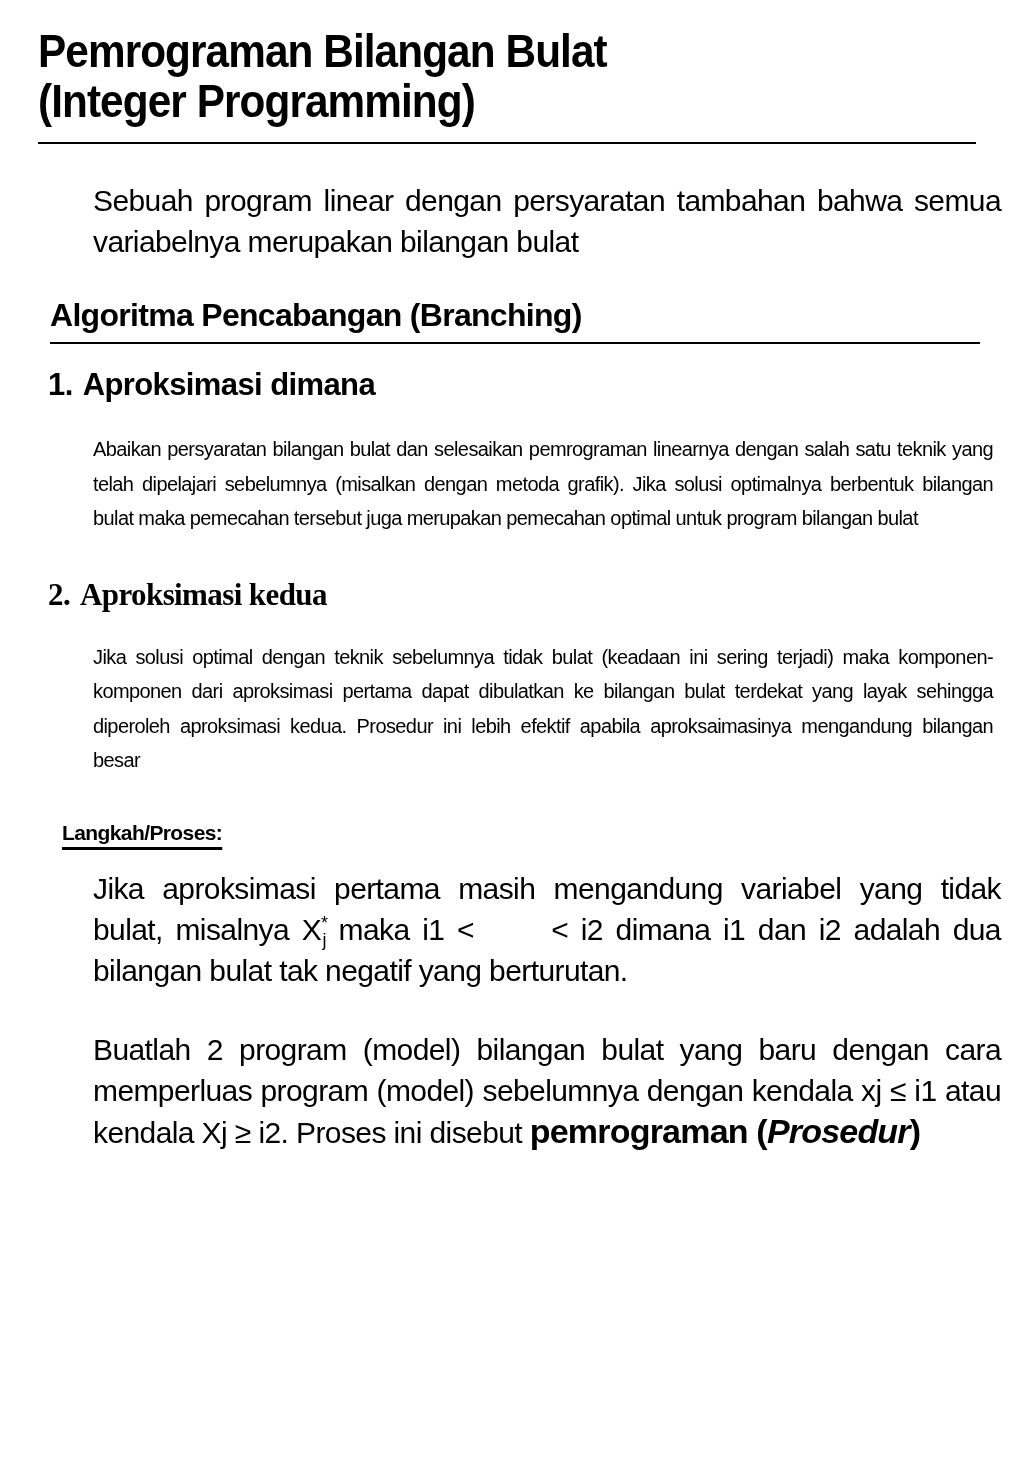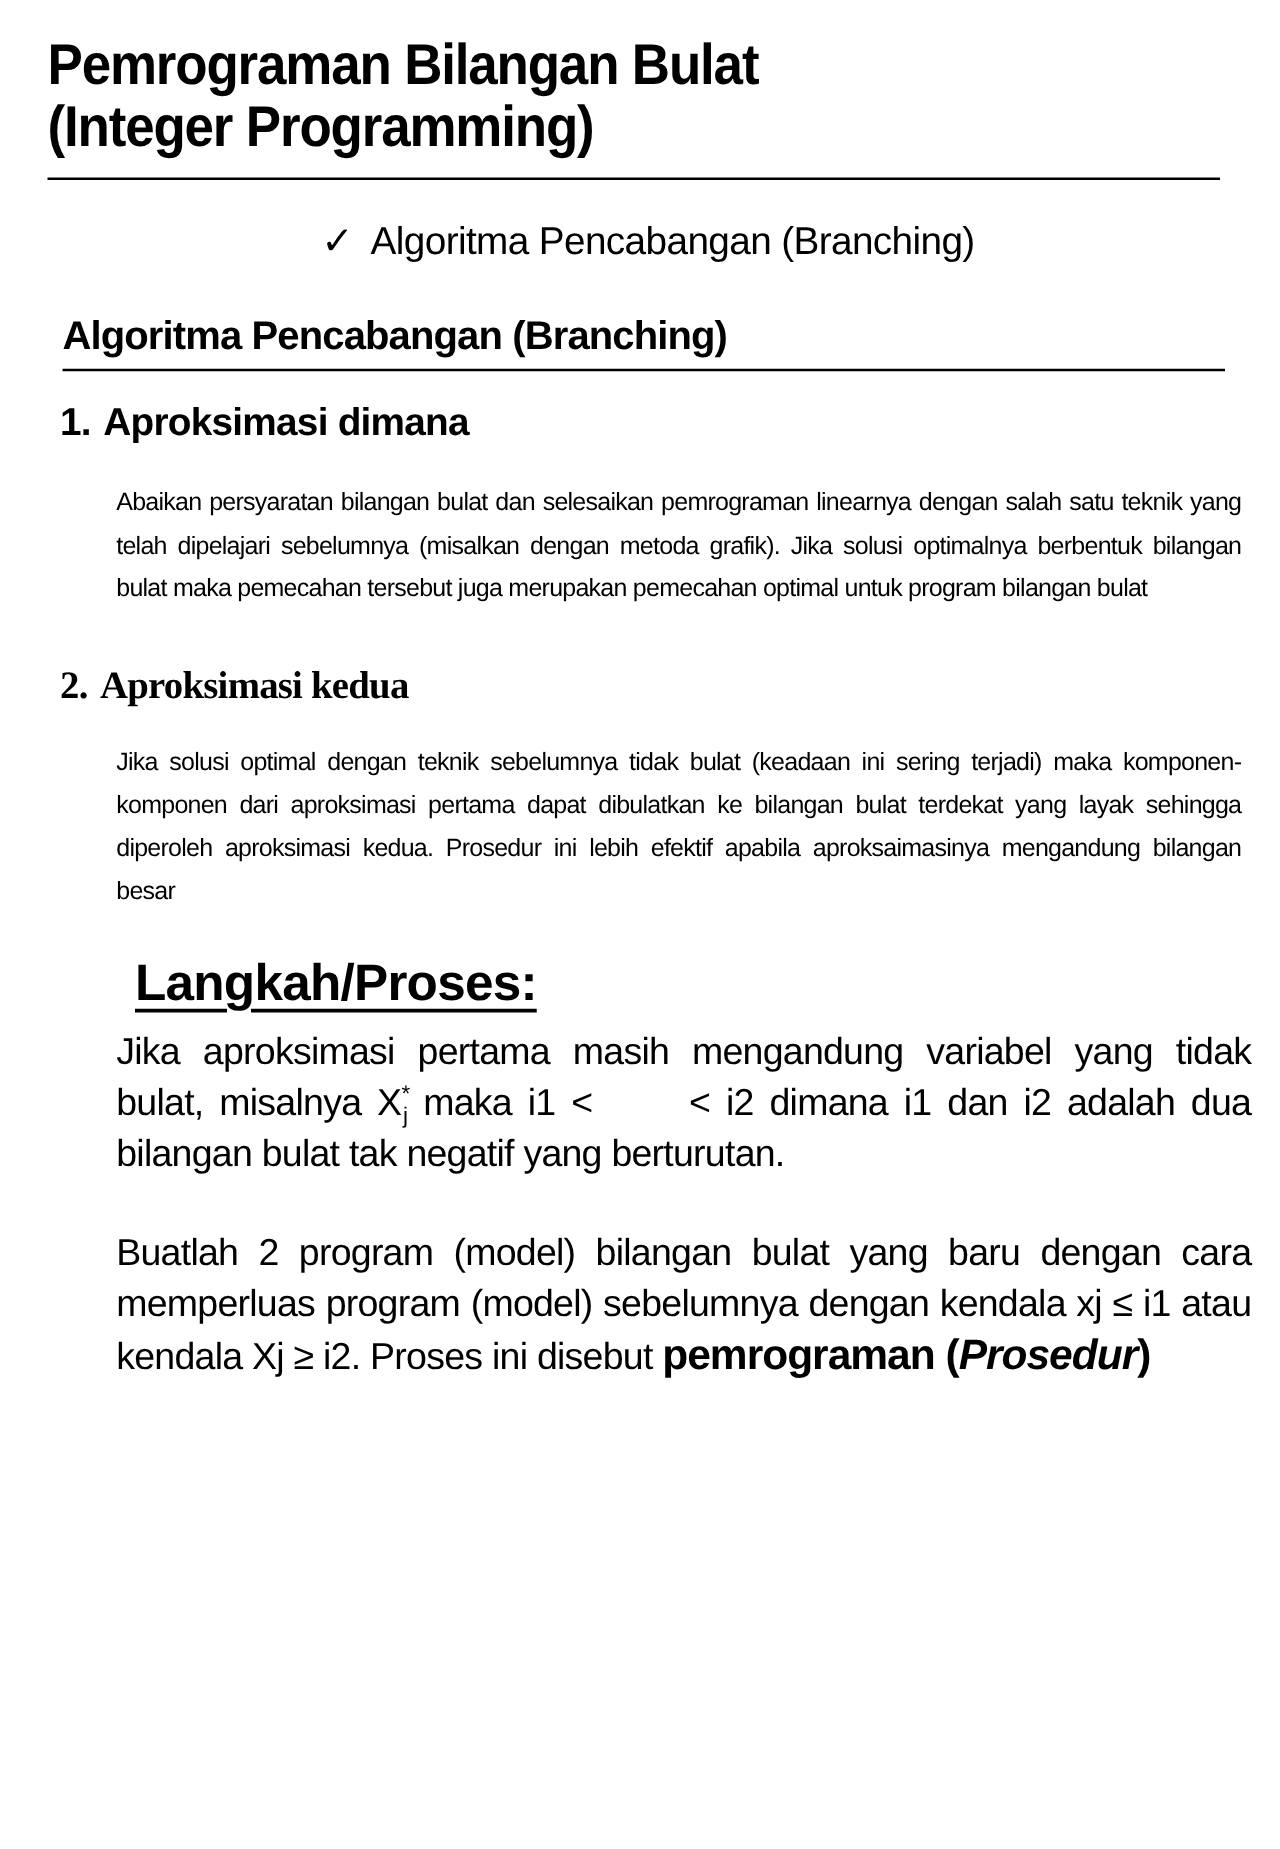--- a/index.html
+++ b/index.html
@@ -85,22 +85,22 @@
     width: 900px;
     font-size: 20px;
     line-height: 34.5px;
     letter-spacing: -0.6px;
     text-align: justify;
   }
   .body-text.second { margin-top: 26px; }
 
   
   .steps-heading {
-    margin: 36px 0 0 70px;
-    font-size: 41px;
+    margin: 36px 0 0 24px;
+    font-size: 21px;
     font-weight: 700;
     letter-spacing: -0.6px;
     line-height: 38px;
     display: inline-block;
     text-decoration: underline;
     text-decoration-thickness: 3px;
     text-underline-offset: 7px;
   }
 
   
@@ -125,25 +125,23 @@
 <body>
 
 <div class="page">
 
   <div class="title-block">
     <div class="title-line">Pemrograman Bilangan Bulat</div>
     <div class="title-line">(Integer Programming)</div>
   </div>
   <div class="title-rule"></div>
 
+  <div class="intro">Sebuah program linear dengan persyaratan tambahan bahwa semua variabelnya merupakan bilangan bulat</div>
 
   <div class="checklist">
-    <div class="check-item">
-      <span class="check-glyph">✓</span><span>Algoritma Pencabangan (Branching)</span>
-    </div>
   </div>
 
   <div class="section-heading">Algoritma Pencabangan (Branching)</div>
   <div class="section-rule"></div>
 
   <div class="point-heading">
     <span class="point-number">1.</span><span>Aproksimasi dimana</span>
   </div>
   <div class="body-text">Abaikan persyaratan bilangan bulat dan selesaikan pemrograman linearnya dengan salah satu teknik yang telah dipelajari sebelumnya (misalkan dengan metoda grafik). Jika solusi optimalnya berbentuk bilangan bulat maka pemecahan tersebut juga merupakan pemecahan optimal untuk program bilangan bulat</div>
 

